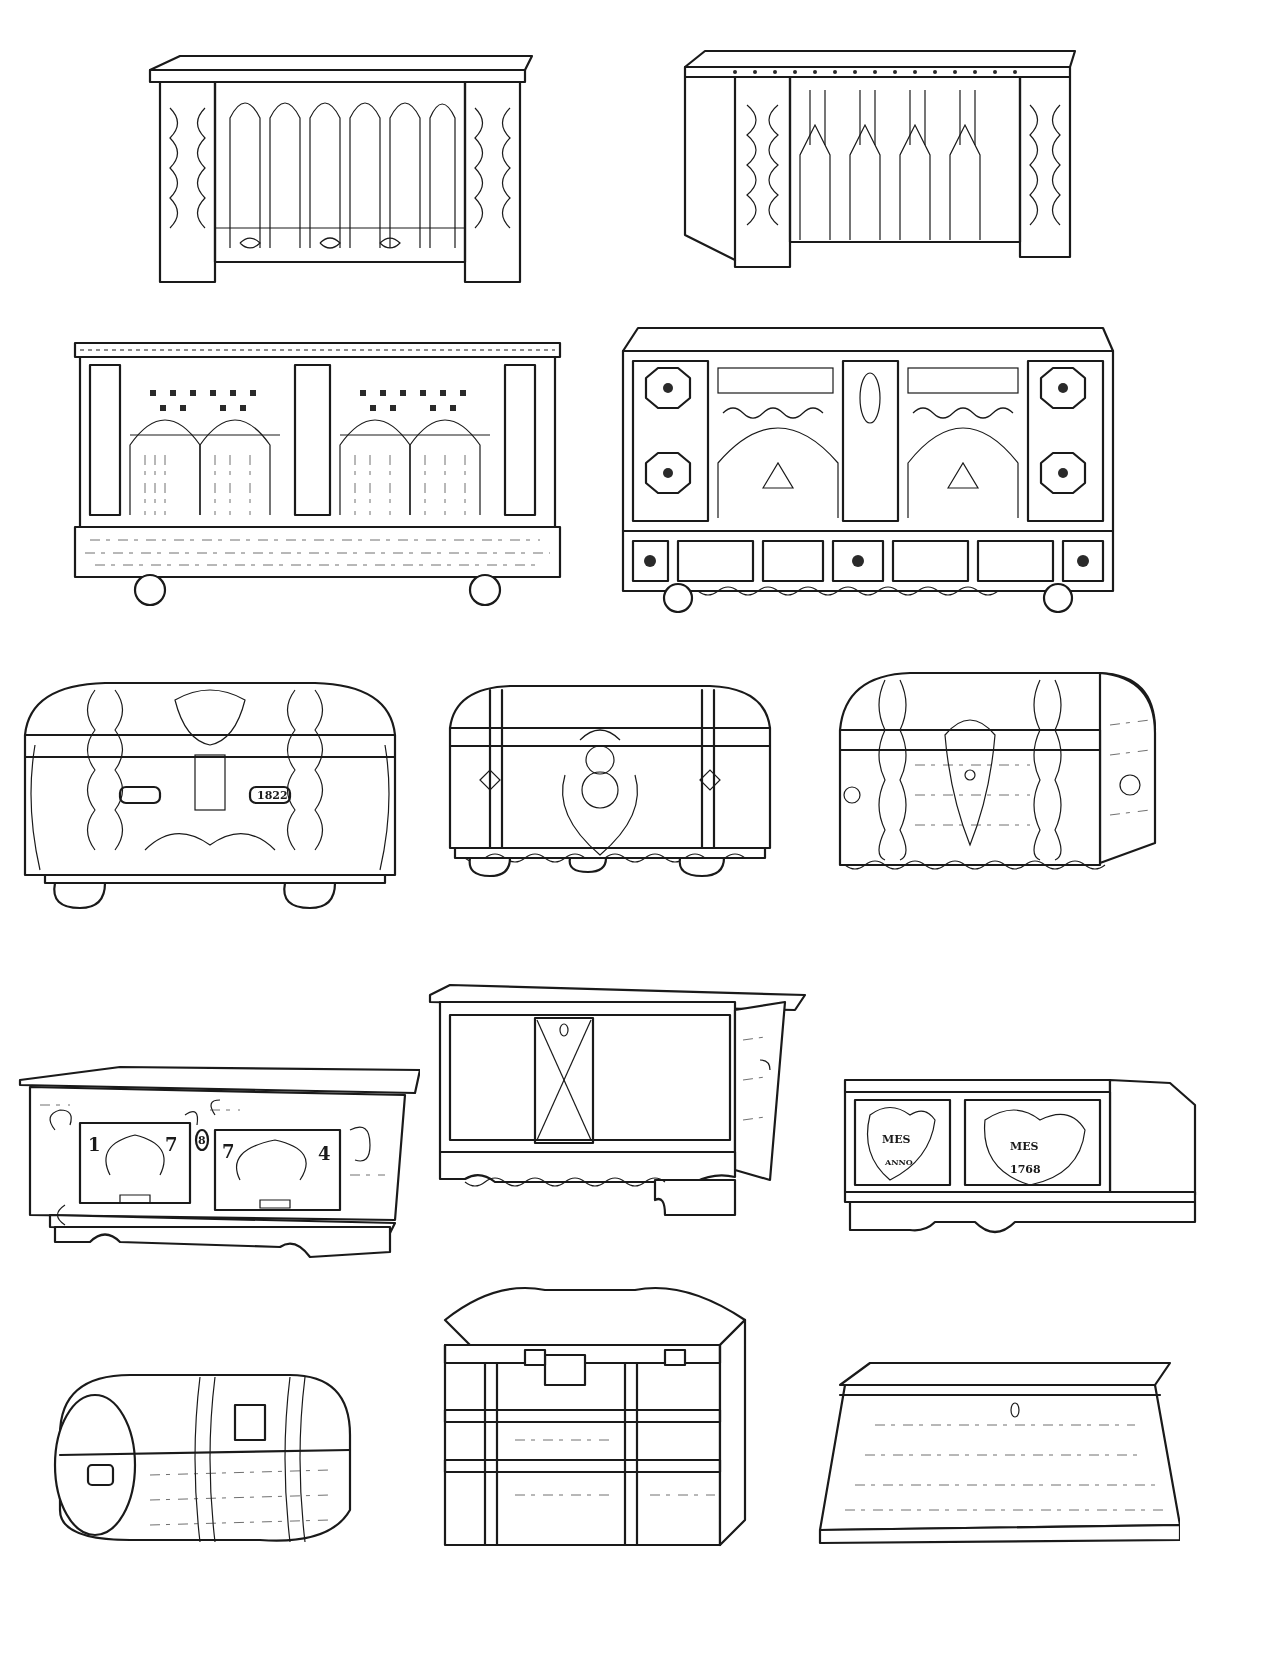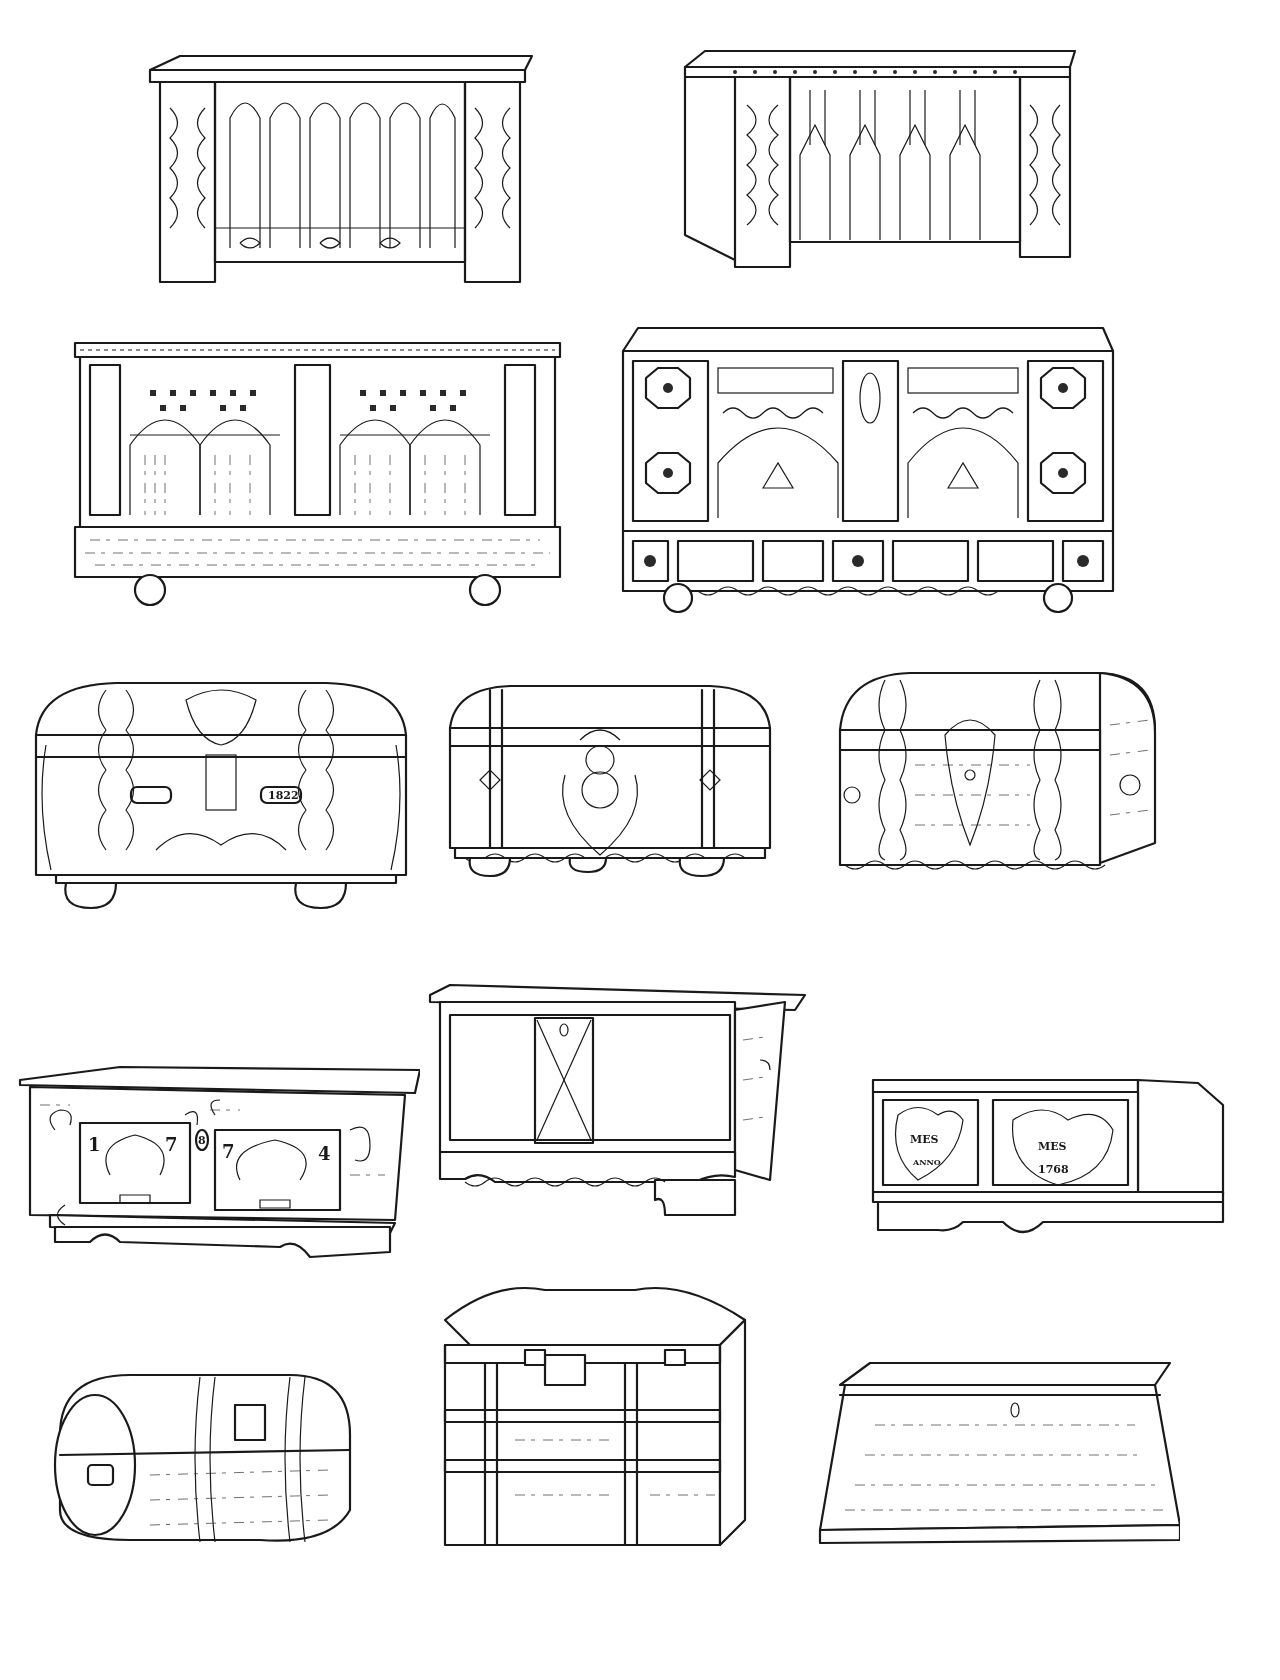--- a/index.html
+++ b/index.html
@@ -198,21 +198,21 @@
       <circle cx="32" cy="238" r="6"></circle>
         <circle cx="240" cy="238" r="6"></circle>
         <circle cx="465" cy="238" r="6"></circle>
     </g>
     <path class="thin" d="M80,268 q10,8 20,0 t20,0 t20,0 t20,0 t20,0 t20,0 t20,0 t20,0 t20,0 t20,0 t20,0 t20,0 t20,0 t20,0 t20,0"></path>
     <circle class="ink fillw" cx="60" cy="275" r="14"></circle>
     <circle class="ink fillw" cx="440" cy="275" r="14"></circle>
   </svg>
 </div>
 
-<div class="chest" style="left:26px; top:675px; width:390px; height:240px;">
+<div class="chest" style="left:15px; top:675px; width:390px; height:240px;">
   <svg viewBox="0 0 390 240">
     <path class="ink fillw" d="M10,60 q5,-50 80,-52 h210 q75,2 80,52 z"></path>
     <rect class="ink fillw" x="10" y="60" width="370" height="140"></rect>
     <line class="ink" x1="10" y1="82" x2="380" y2="82"></line>
     <path class="ink fillw" d="M30,200 h340 v8 h-340 z"></path>
     <path class="ink fillw" d="M40,208 q-5,25 25,25 q25,0 25,-25 z"></path>
     <path class="ink fillw" d="M270,208 q-5,25 25,25 q25,0 25,-25 z"></path>
     <g class="thin">
       <path d="M80,15 q-15,20 0,40 q-15,20 0,40 q-15,20 0,40 q-15,20 0,40"></path>
       <path d="M100,15 q15,20 0,40 q15,20 0,40 q15,20 0,40 q15,20 0,40"></path>
@@ -333,21 +333,21 @@
     <path class="thin" d="M40,202 q10,8 20,0 t20,0 t20,0 t20,0 t20,0 t20,0 t20,0 t20,0 t20,0 t20,0"></path>
     <path class="thin" d="M335,80 q10,0 10,10"></path>
     <g class="grain">
       <line x1="318" y1="60" x2="340" y2="57"></line>
         <line x1="318" y1="100" x2="340" y2="97"></line>
         <line x1="318" y1="140" x2="340" y2="137"></line>
     </g>
   </svg>
 </div>
 
-<div class="chest" style="left:868px; top:1075px; width:365px; height:210px;">
+<div class="chest" style="left:840px; top:1075px; width:365px; height:210px;">
   <svg viewBox="0 0 365 210">
     <rect class="ink fillw" x="5" y="5" width="265" height="12"></rect>
     <polygon class="ink fillw" points="270,5 330,8 355,30 355,120 270,125"></polygon>
     <rect class="ink fillw" x="5" y="17" width="265" height="100"></rect>
     <rect class="ink" x="15" y="25" width="95" height="85"></rect>
     <rect class="ink" x="125" y="25" width="135" height="85"></rect>
     <g class="thin">
       <path d="M30,40 q20,-15 40,0 q15,-10 25,5 q-5,40 -45,60 q-30,-25 -20,-65 z"></path>
       <path d="M145,45 q30,-20 55,0 q30,-15 45,10 q-5,45 -55,55 q-50,-15 -45,-65 z"></path>
     </g>

